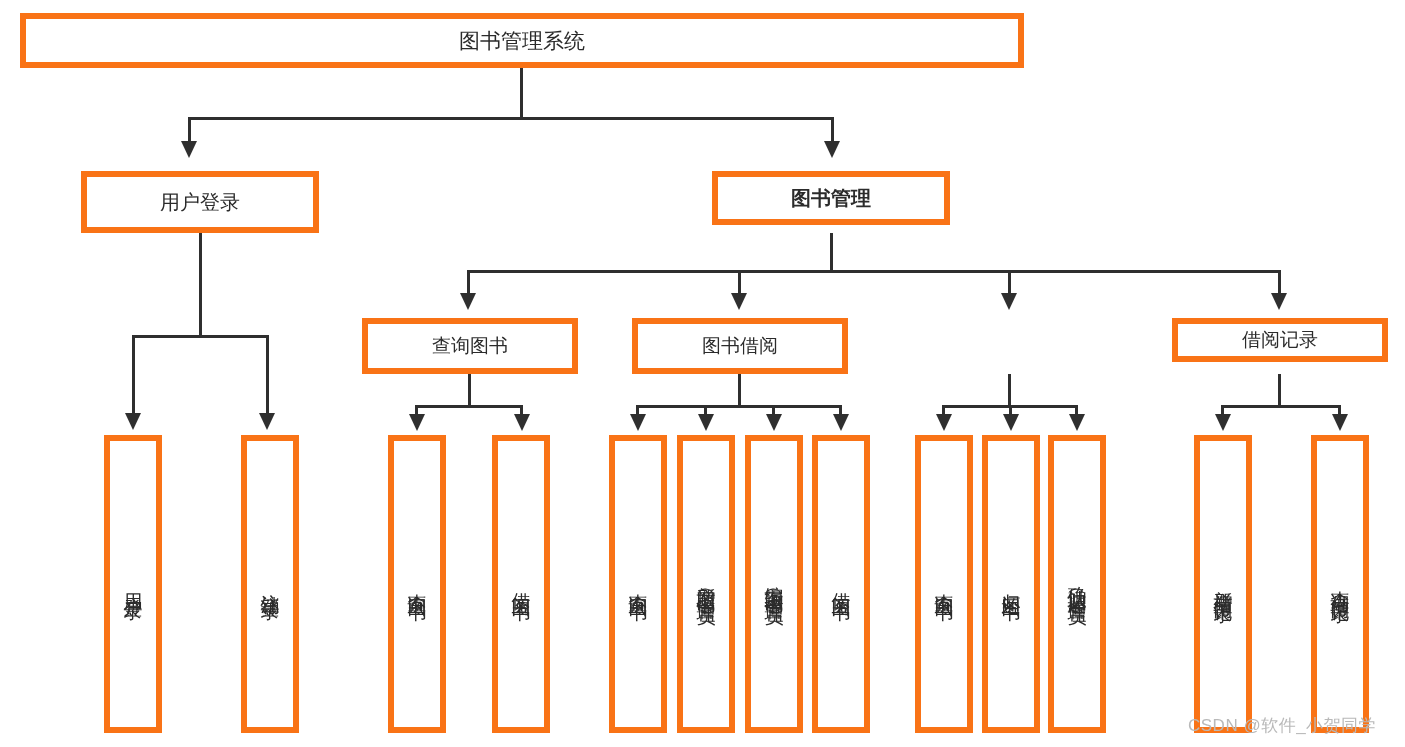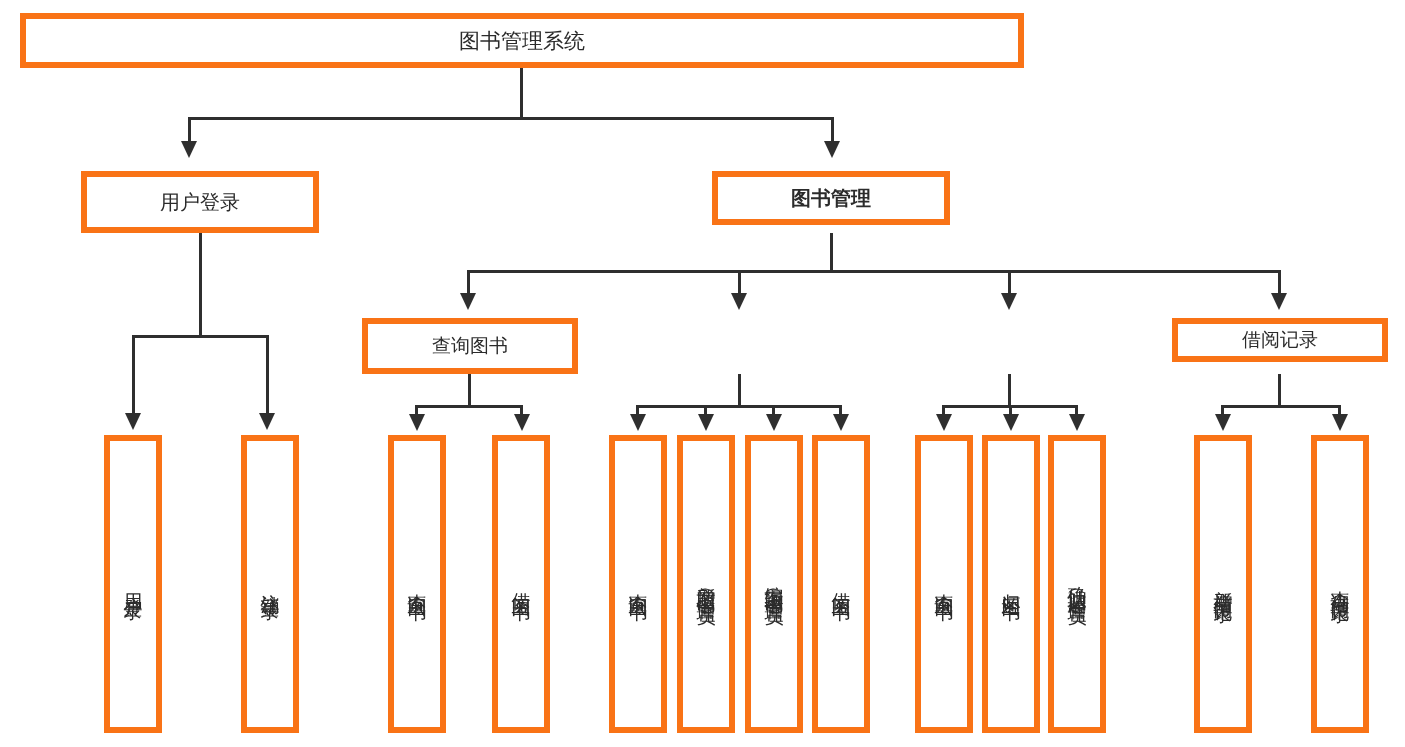--- a/index.html
+++ b/index.html
@@ -93,20 +93,23 @@
   <div class="edge v" style="left:1008px;top:270px;width:3px;height:25px;"></div>
   <div class="edge v" style="left:1278px;top:270px;width:3px;height:25px;"></div>
   <div class="arrow" style="left:460px;top:293px;"></div>
   <div class="arrow" style="left:731px;top:293px;"></div>
   <div class="arrow" style="left:1001px;top:293px;"></div>
   <div class="arrow" style="left:1271px;top:293px;"></div>
 
   <div class="node l3" style="left:362px;top:318px;width:216px;height:56px;">
     <span class="txt">查询图书</span>
   </div>
+  <div class="node l3" style="left:632px;top:318px;width:216px;height:56px;">
+    <span class="txt">图书借阅</span>
+  </div>
   <div class="node l3" style="left:1172px;top:318px;width:216px;height:44px;">
     <span class="txt">借阅记录</span>
   </div>
 
   <div class="edge v" style="left:468px;top:374px;width:3px;height:33px;"></div>
   <div class="edge h" style="left:415px;top:405px;width:108px;height:3px;"></div>
   <div class="edge v" style="left:415px;top:405px;width:3px;height:12px;"></div>
   <div class="edge v" style="left:520px;top:405px;width:3px;height:12px;"></div>
   <div class="arrow" style="left:409px;top:414px;"></div>
   <div class="arrow" style="left:514px;top:414px;"></div>
@@ -175,14 +178,15 @@
     <span class="txt">确认归还（管理员）</span>
   </div>
 
   <div class="node leaf" style="left:1194px;top:435px;width:58px;height:298px;">
     <span class="txt">新增借阅记录</span>
   </div>
   <div class="node leaf" style="left:1311px;top:435px;width:58px;height:298px;">
     <span class="txt">查询借阅记录</span>
   </div>
 
+  <div class="watermark" style="left:1188px;top:714px;">CSDN @软件_小贺同学</div>
 
 </div>
 
 </body></html>

